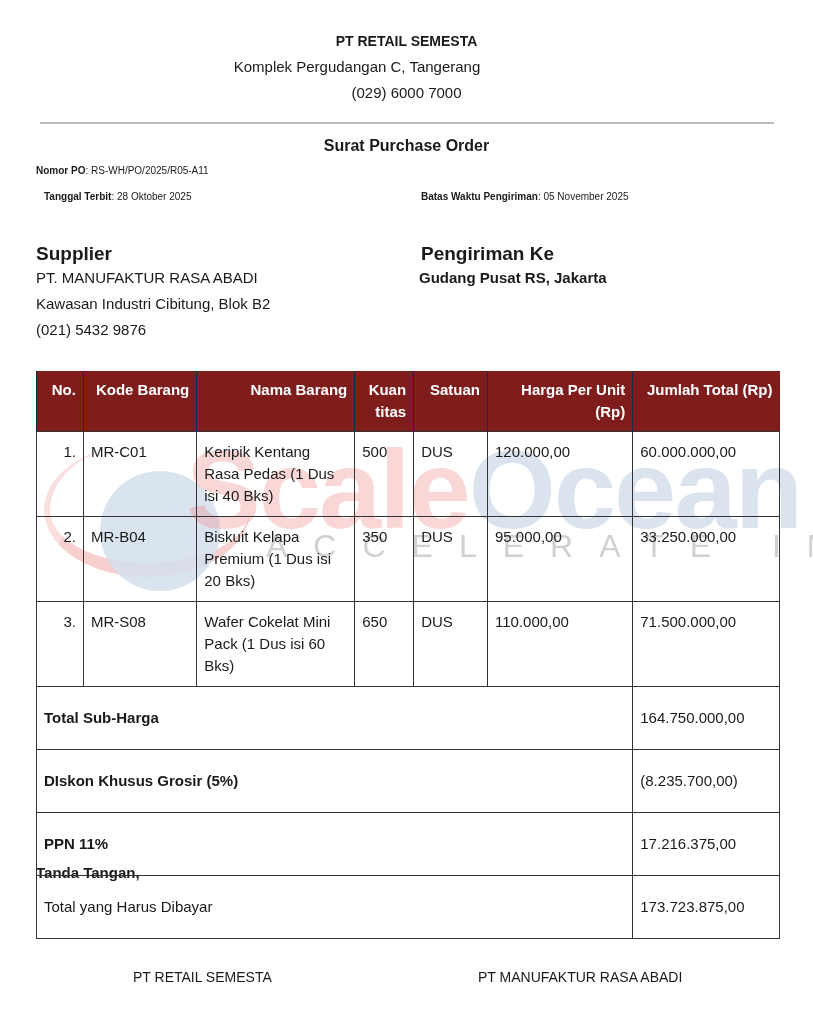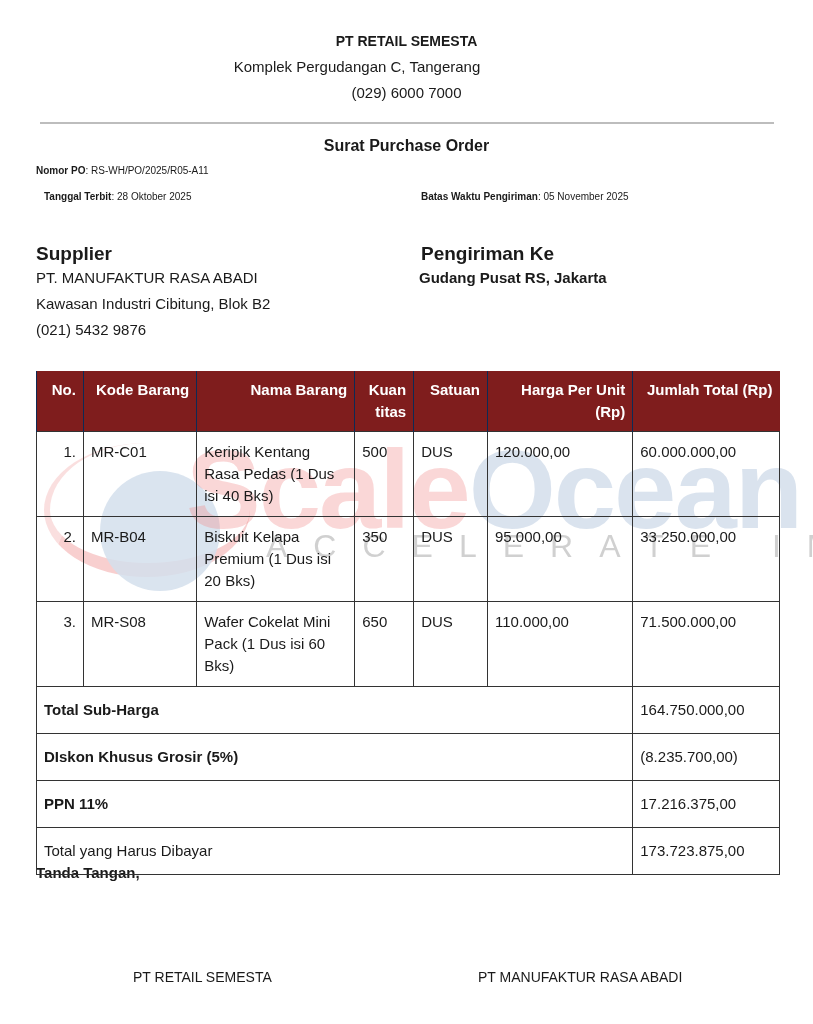--- a/index.html
+++ b/index.html
@@ -15,21 +15,21 @@
   .field b { font-weight: bold; }
   .sec-h { position: absolute; font-weight: bold; font-size: 19px; }
   .line { position: absolute; font-size: 15px; white-space: nowrap; }
 
   table.items { position: absolute; top: 371px; left: 36px; width: 744px; border-collapse: collapse; font-size: 15px; z-index: 2; }
   table.items th { background: #7f1d1d; color: #ffffff; text-align: right; vertical-align: top;
                    font-weight: bold; padding: 8px 7px; line-height: 22px; border-left: 1px solid #0d2a55; }
   table.items td { border: 1px solid #333; vertical-align: top; padding: 9px 7px; line-height: 22px; background: transparent; }
   table.items td.num { text-align: right; }
   table.items td.label { font-weight: bold; }
-  table.items tr.sum td { padding: 12px 7px; }
+  table.items tr.sum td { padding: 20px 7px; }
   table.items tr.grand td { font-weight: normal; }
 
   .watermark { position: absolute; top: 435px; left: 36px; width: 616px; height: 160px; z-index: 1; pointer-events: none; }
   .wm-circle { position: absolute; left: 64px; top: 36px; width: 120px; height: 120px; border-radius: 50%; background: #d4dfec; opacity: 0.85; }
   .wm-arc { position: absolute; left: 8px; top: 8px; width: 200px; height: 120px; border-radius: 50%;
             border-bottom: 14px solid rgba(240,150,150,0.45); border-left: 6px solid rgba(240,150,150,0.3); border-top: 0; border-right: 0; }
   .wm-text { position: absolute; left: 150px; top: 0px; font-size: 112px; font-weight: bold; letter-spacing: -2px; line-height: 110px; white-space: nowrap; }
   .wm-scale { color: rgba(240,140,140,0.35); }
   .wm-ocean { color: rgba(150,175,205,0.35); }
   .wm-tag { position: absolute; left: 230px; top: 93px; font-size: 32px; letter-spacing: 26px; color: rgba(120,120,120,0.35); white-space: nowrap; }

